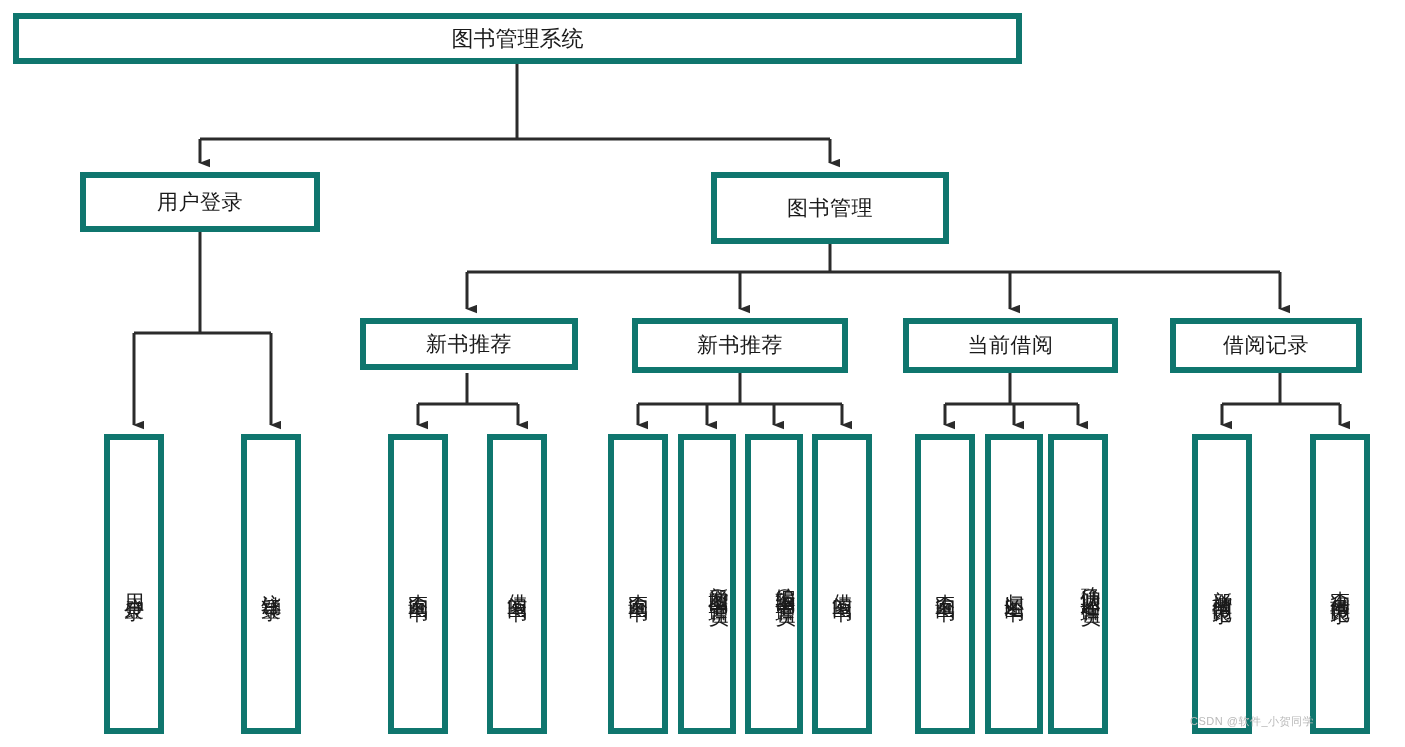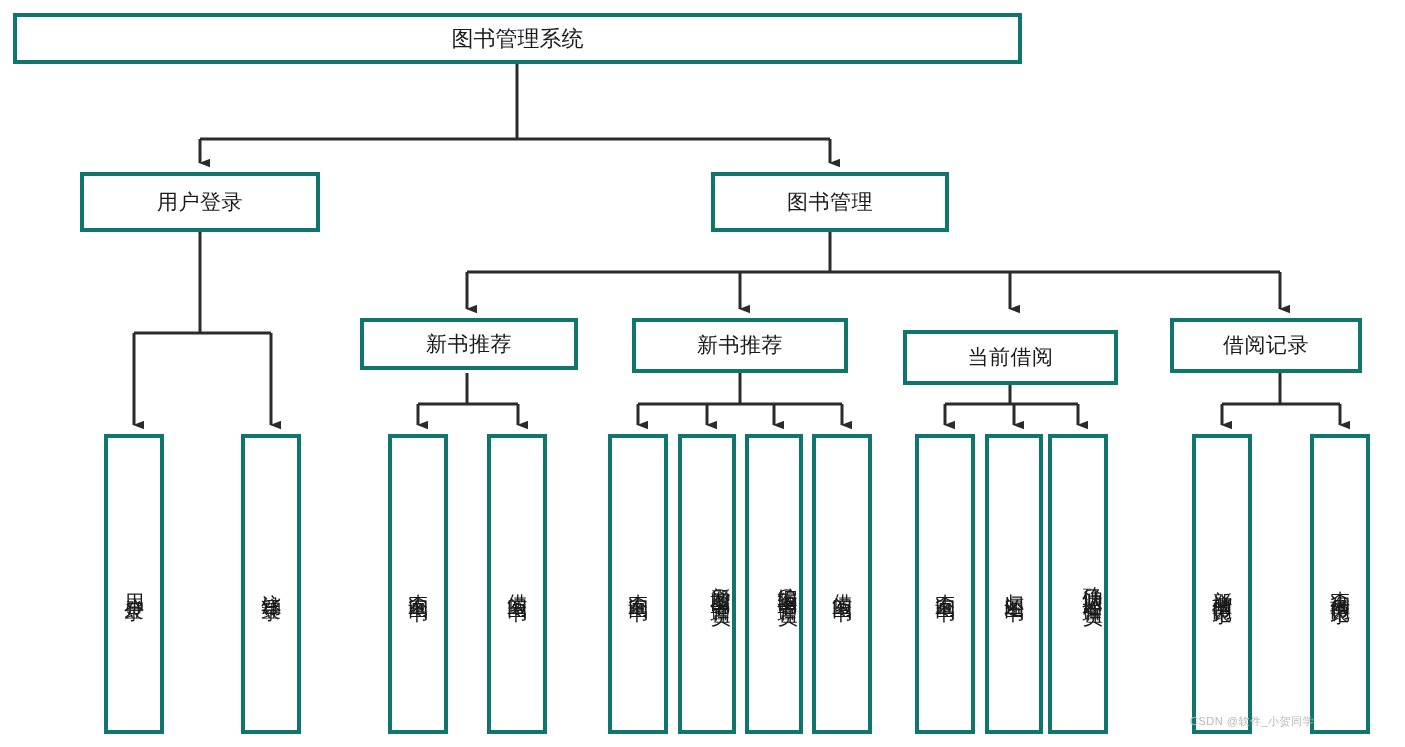--- a/index.html
+++ b/index.html
@@ -22,21 +22,21 @@
     position: absolute;
     left: 0;
     top: 0;
     width: 1405px;
     height: 747px;
     pointer-events: none;
   }
   .node {
     position: absolute;
     box-sizing: border-box;
-    border: 4px solid #0f766e;
+    border: 6px solid #0f766e;
     background: #ffffff;
     display: flex;
     align-items: center;
     justify-content: center;
     color: #1a1a1a;
     line-height: 1.18;
   }
   .node-h {
     font-size: 21px;
     letter-spacing: 0.5px;
@@ -123,31 +123,31 @@
     </g>
   </svg>
 
   <div class="node node-root" style="left:13px; top:13px; width:1009px; height:51px;">
     <span>图书管理系统</span>
   </div>
 
   <div class="node node-h" style="left:80px; top:172px; width:240px; height:60px;">
     <span>用户登录</span>
   </div>
-  <div class="node node-h" style="left:711px; top:172px; width:238px; height:60px;">
+  <div class="node node-h" style="left:711px; top:172px; width:238px; height:72px;">
     <span>图书管理</span>
   </div>
 
   <div class="node node-h" style="left:360px; top:318px; width:218px; height:52px;">
     <span>新书推荐</span>
   </div>
   <div class="node node-h" style="left:632px; top:318px; width:216px; height:55px;">
     <span>新书推荐</span>
   </div>
-  <div class="node node-h" style="left:903px; top:318px; width:215px; height:55px;margin-top:12px;">
+  <div class="node node-h" style="left:903px; top:318px; width:215px; height:55px;">
     <span>当前借阅</span>
   </div>
   <div class="node node-h" style="left:1170px; top:318px; width:192px; height:55px;">
     <span>借阅记录</span>
   </div>
 
   <div class="node node-leaf" style="left:104px; top:434px; width:60px; height:300px;">
     <span class="leaf-text">用户登录</span>
   </div>
   <div class="node node-leaf" style="left:241px; top:434px; width:60px; height:300px;">

